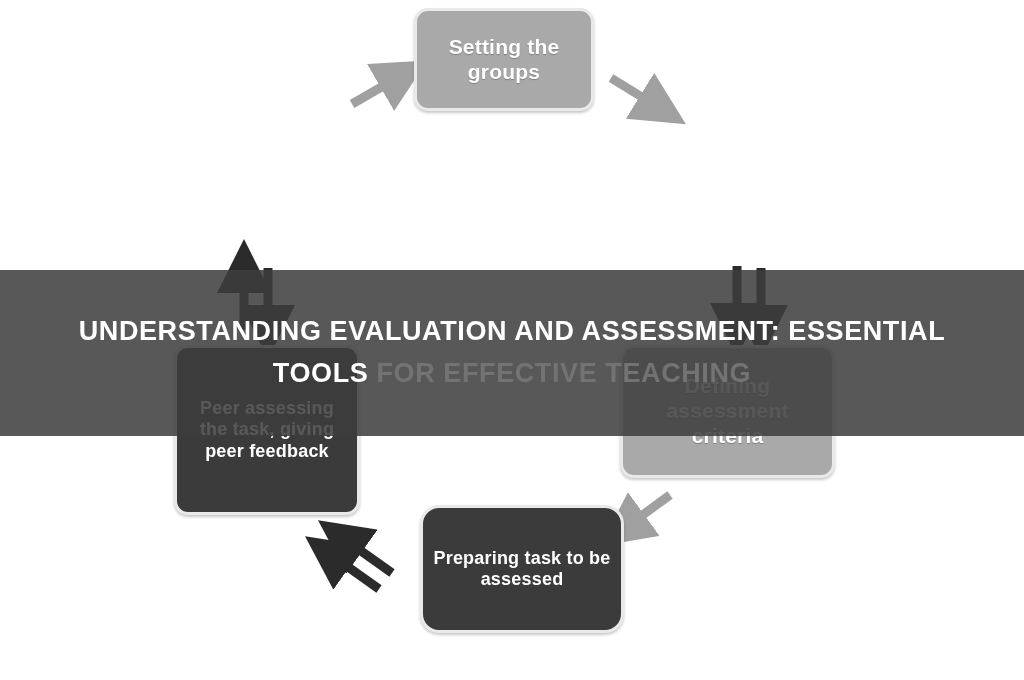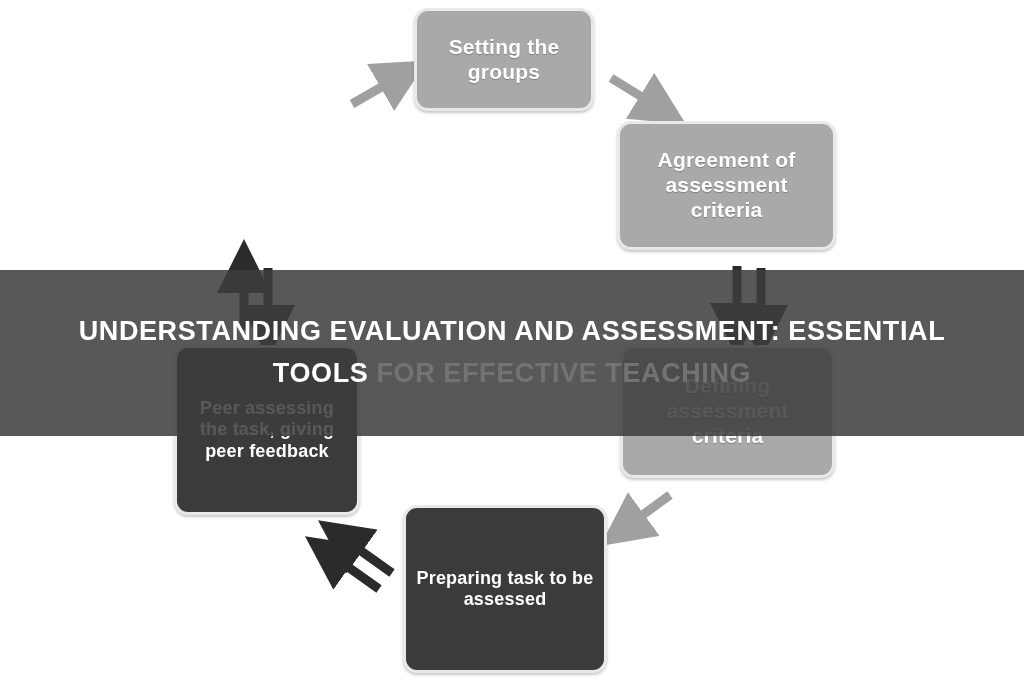--- a/index.html
+++ b/index.html
@@ -42,21 +42,21 @@
     font-size: 18px;
     border-color: #e9e9e9;
   }
 
   
   #node-setting-groups   { left: 414px; top: 8px;   width: 180px; height: 103px; }
   #node-agreement        { left: 617px; top: 121px; width: 219px; height: 129px; }
   #node-evaluation       { left: 182px; top: 124px; width: 202px; height: 128px; }
   #node-defining         { left: 620px; top: 345px; width: 215px; height: 133px; }
   #node-peer             { left: 174px; top: 345px; width: 186px; height: 170px; }
-  #node-preparing        { left: 403px; top: 505px; width: 204px; height: 168px; }
+  #node-preparing        { left: 420px; top: 505px; width: 204px; height: 128px; border-radius: 19px; }
 
   .arrow-layer {
     position: absolute;
     left: 0; top: 0;
     width: 1024px;
     height: 680px;
     pointer-events: none;
   }
 
   
@@ -125,21 +125,20 @@
       <path d="M268,268 L268,332" stroke="#2b2b2b" stroke-width="9" fill="none" marker-end="url(#head-dark)"></path>
     </g>
 
     <g>
       <path d="M761,268 L761,332" stroke="#2b2b2b" stroke-width="9" fill="none" marker-end="url(#head-dark)"></path>
     </g>
   </svg>
 
   <div class="node gray" id="node-setting-groups">Setting the groups</div>
 
-  <div class="node gray" id="node-agreement">Agreement of assessment criteria</div>
 
 
   <div class="node gray" id="node-defining">Defining assessment criteria</div>
 
   <div class="node dark" id="node-peer">Peer assessing the task, giving peer feedback</div>
 
   <div class="node dark" id="node-preparing">Preparing task to be assessed</div>
 
   <div id="banner">
     <div id="banner-text">

